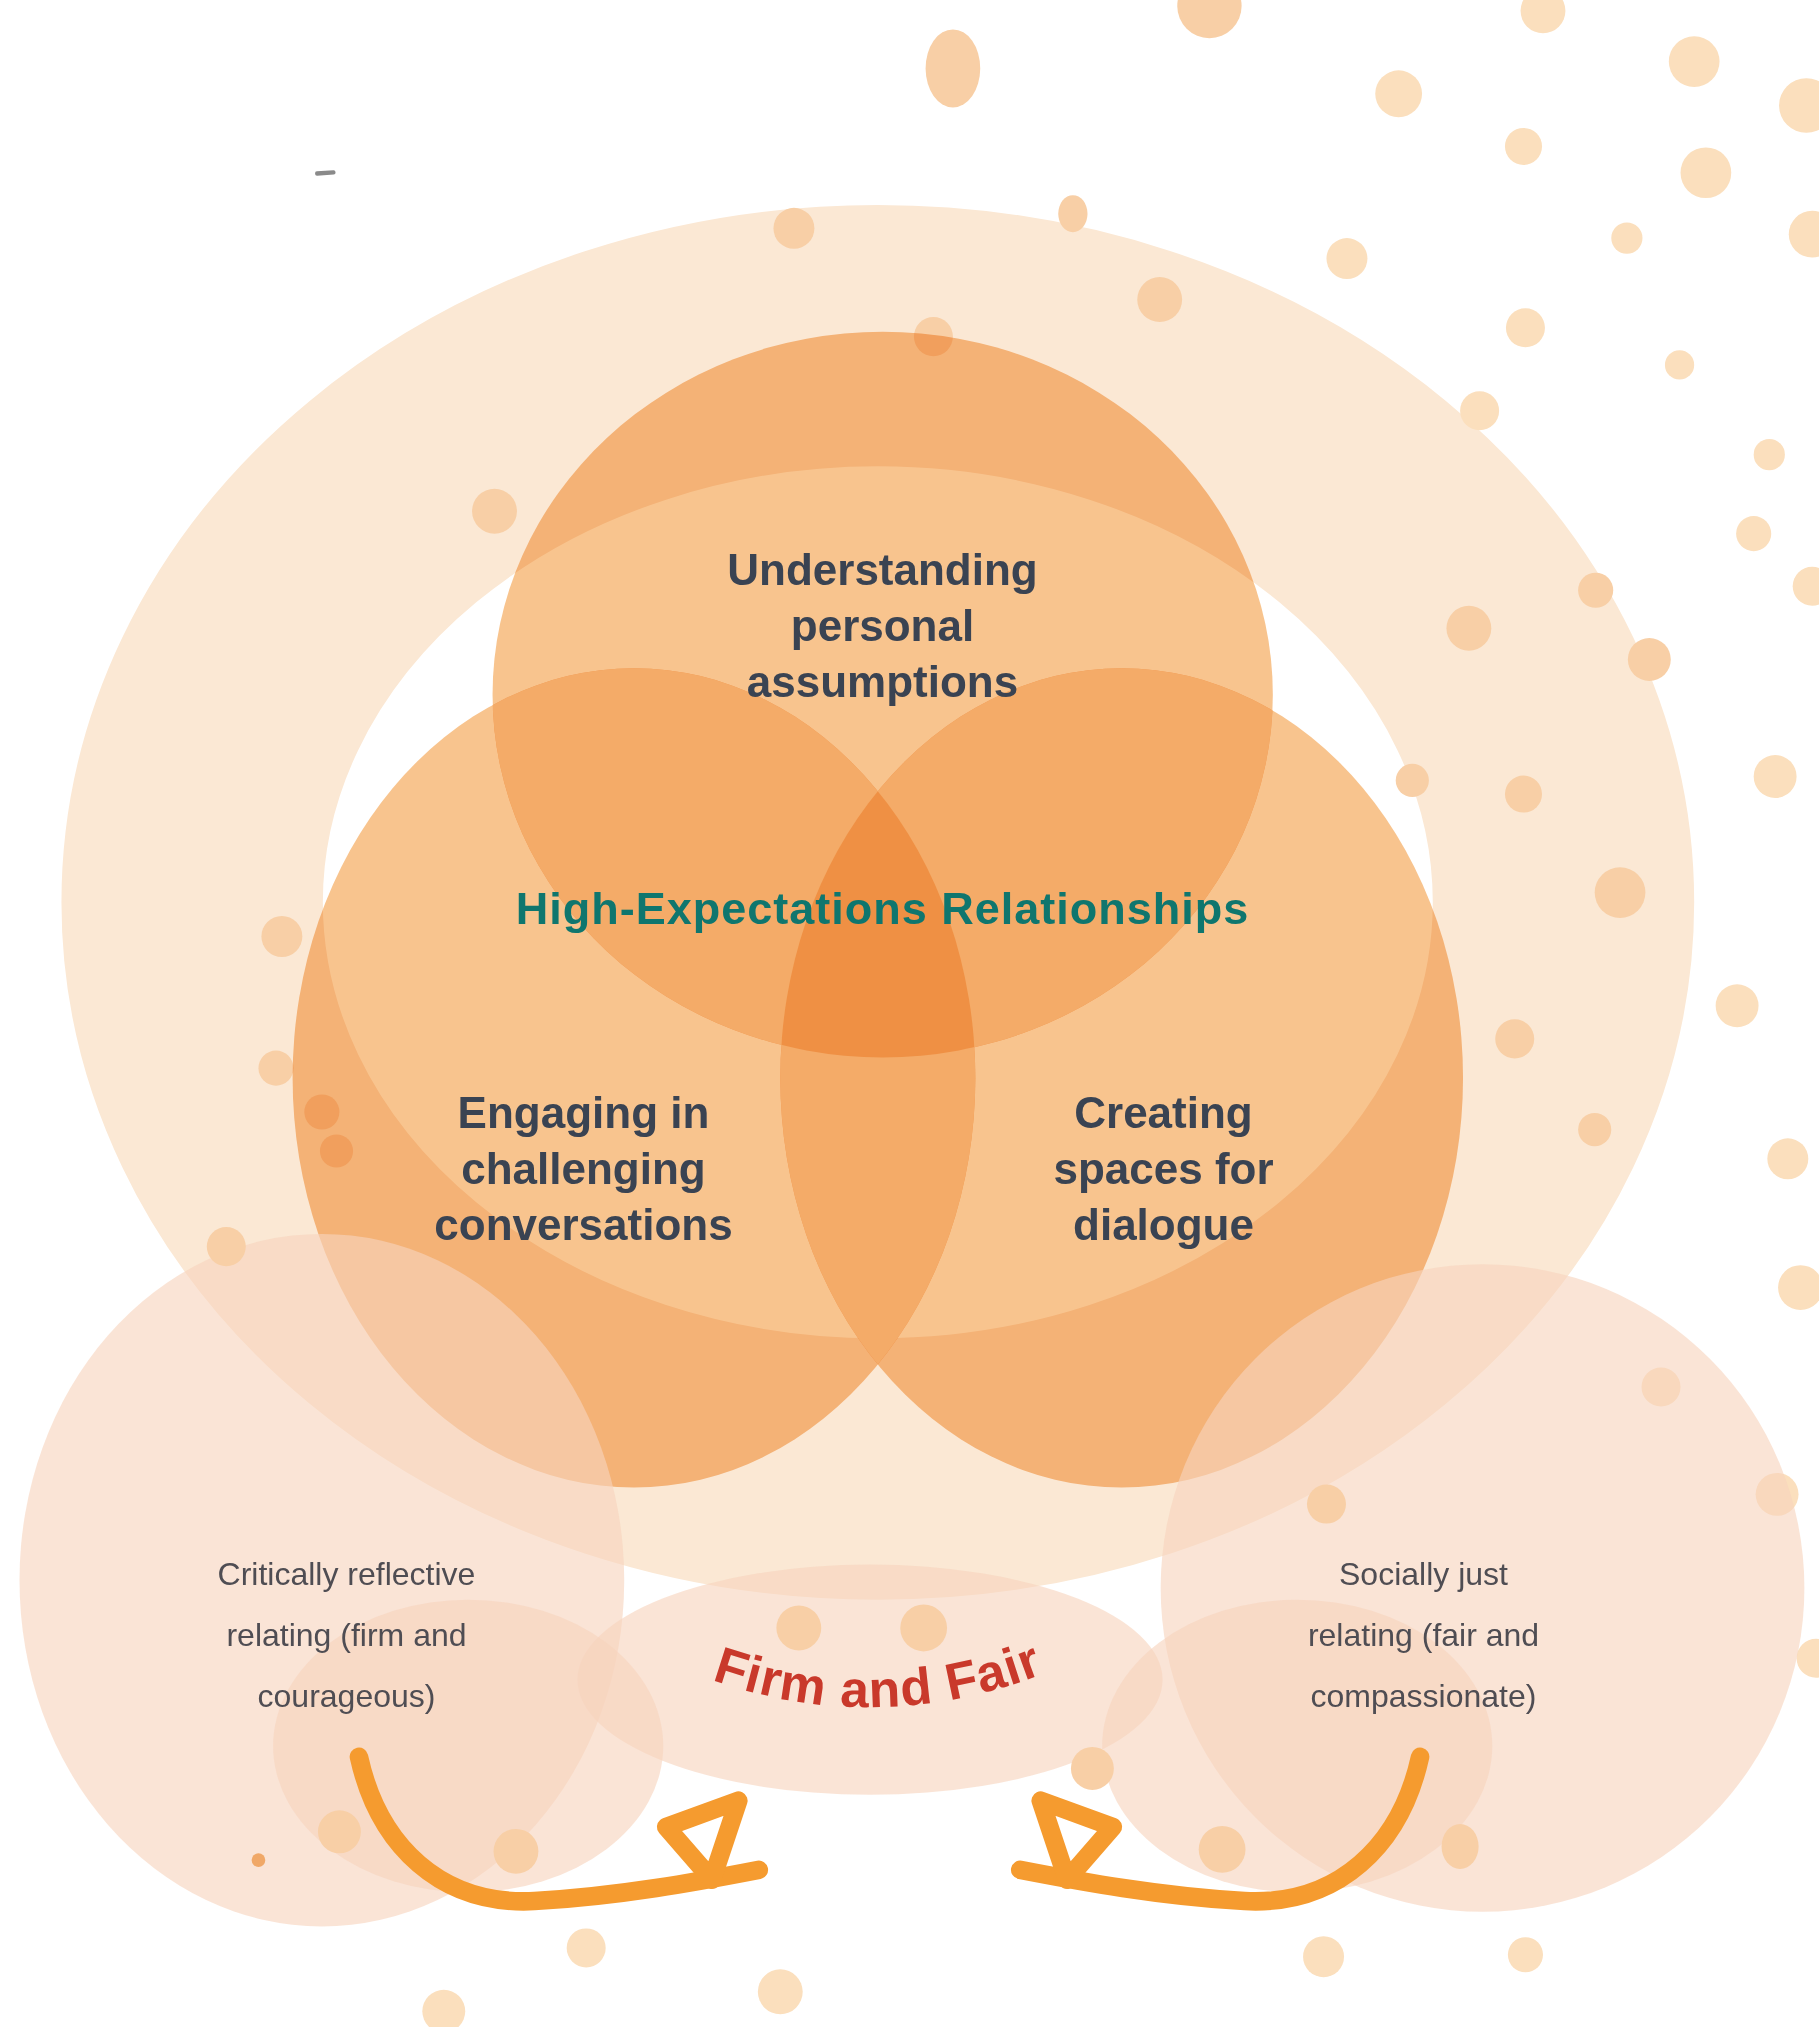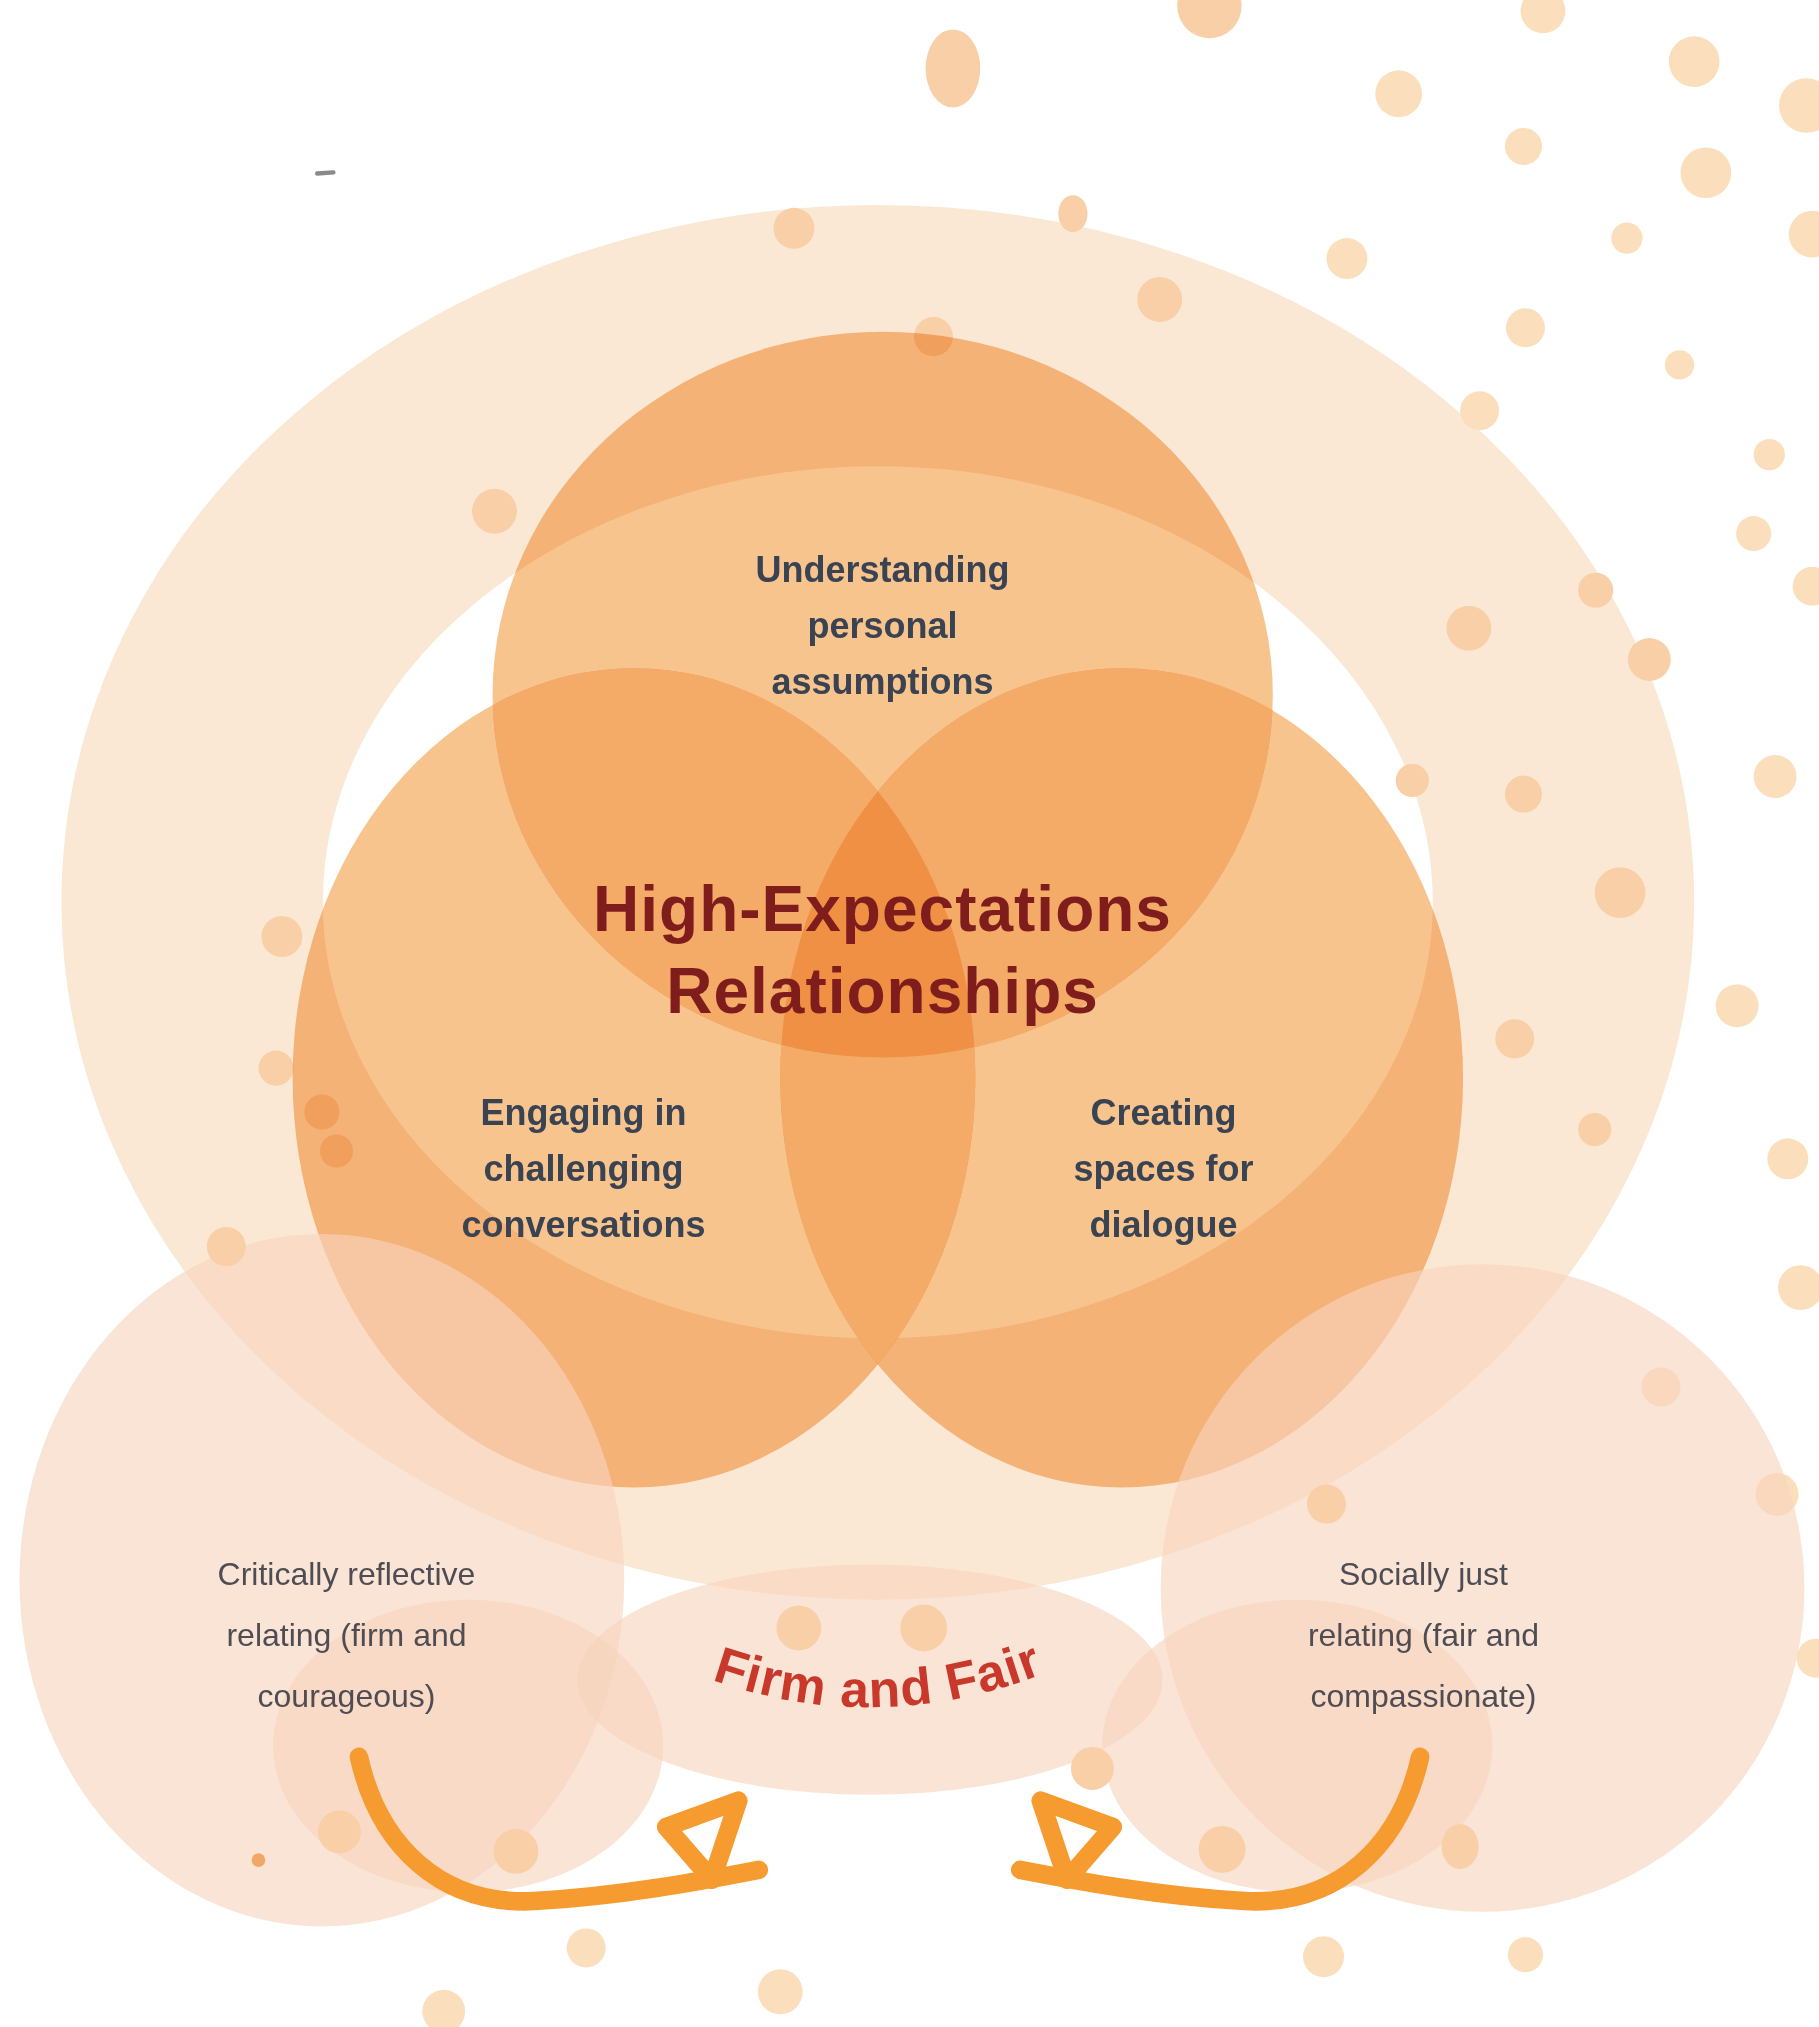--- a/index.html
+++ b/index.html
@@ -13,32 +13,32 @@
   }
   .canvas svg.art { position: absolute; left: 0; top: 0; width: 1820px; height: 2028px; }
   .lbl {
     position: absolute;
     text-align: center;
     white-space: pre-line;
     z-index: 2;
   }
   .circle-lbl {
     width: 585px;
-    font-size: 36px;
+    font-size: 44px;
     line-height: 56px;
     font-weight: 700;
     color: #3A4352;
   }
   .title-lbl {
     left: 434px; top: 868px; width: 897px;
-    font-size: 64px;
+    font-size: 45px;
     line-height: 82px;
     font-weight: 700;
     letter-spacing: 1px;
-    color: #7f1d1d;
+    color: #0f766e;
   }
   .note-lbl {
     width: 585px;
     font-size: 32px;
     line-height: 61px;
     font-weight: 400;
     color: #4F4D53;
   }
   .lbl-top   { left: 590px; top: 542px; }
   .lbl-left  { left: 291px; top: 1085px; }

